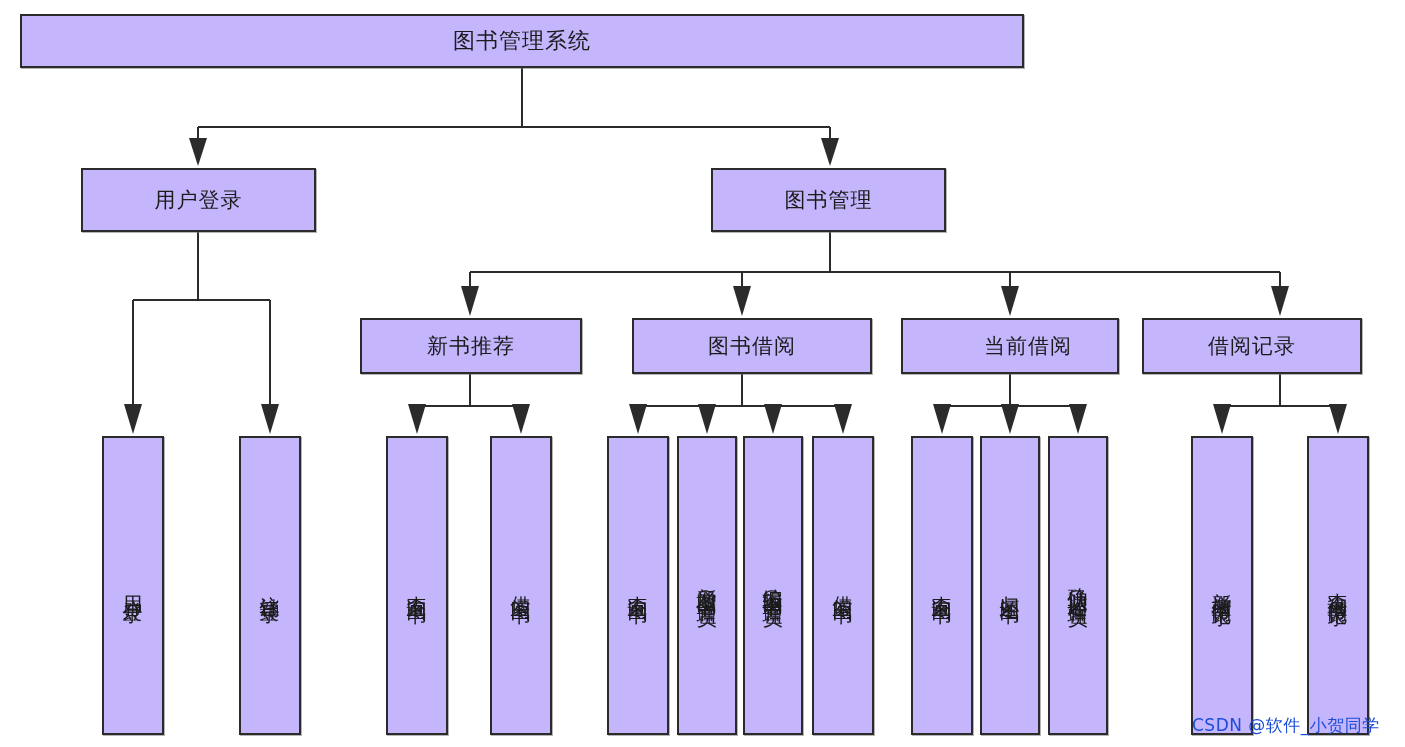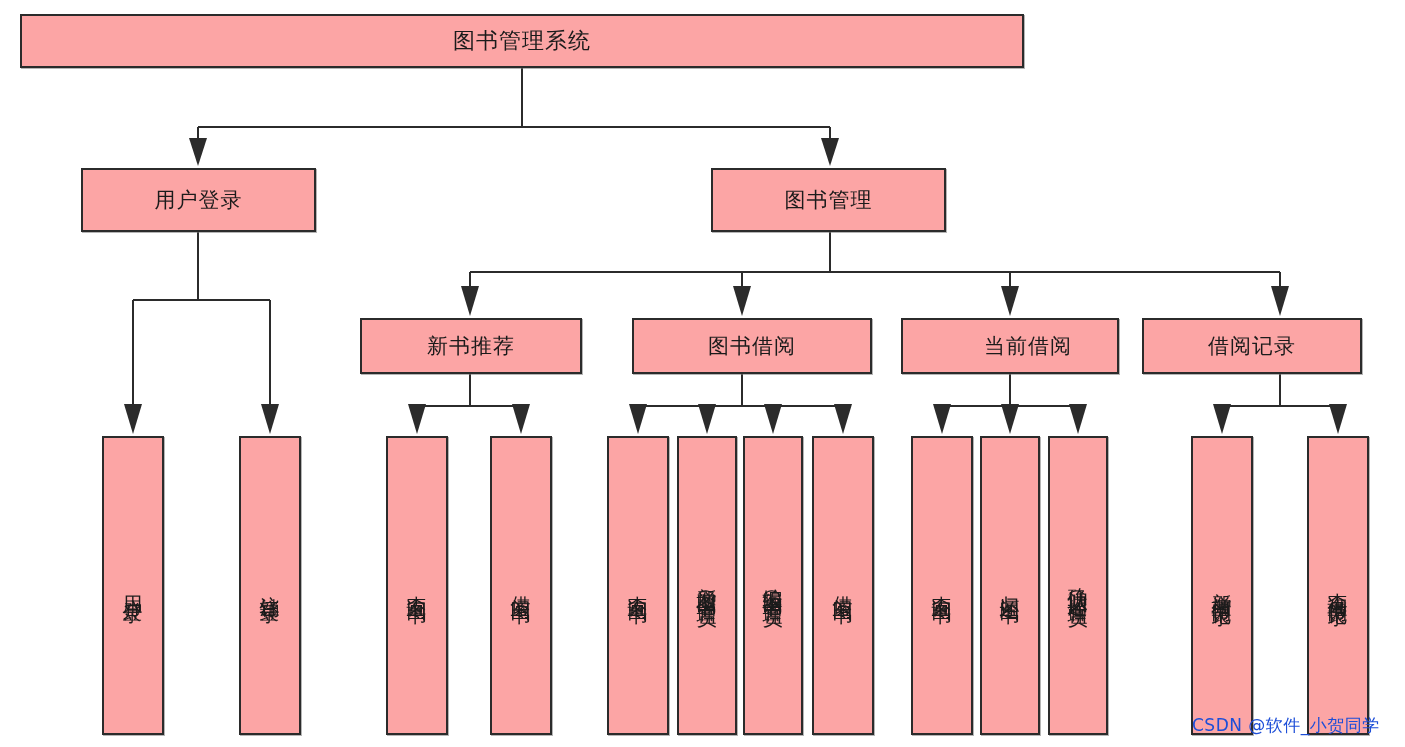--- a/index.html
+++ b/index.html
@@ -33,21 +33,21 @@
     fill: none;
     shape-rendering: crispEdges;
   }
   .edge-arrow {
     fill: #2b2b2b;
     stroke: none;
   }
   .node {
     position: absolute;
     box-sizing: border-box;
-    background: #fca5a5;
+    background: #c4b5fd;
     border: 2.4px solid #2b2b2b;
     display: flex;
     align-items: center;
     justify-content: center;
     color: #1b1b1b;
     box-shadow: 1px 1px 0 rgba(120,120,120,0.55);
   }
   .node.horizontal {
     font-size: 21px;
     line-height: 1.25;

